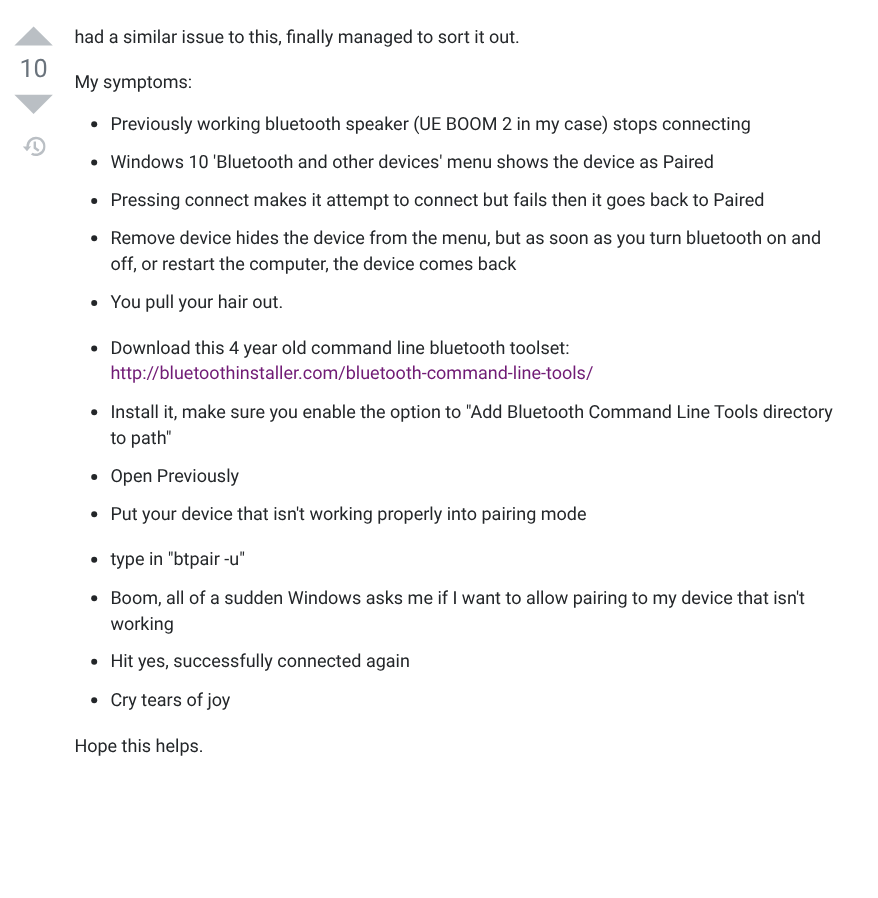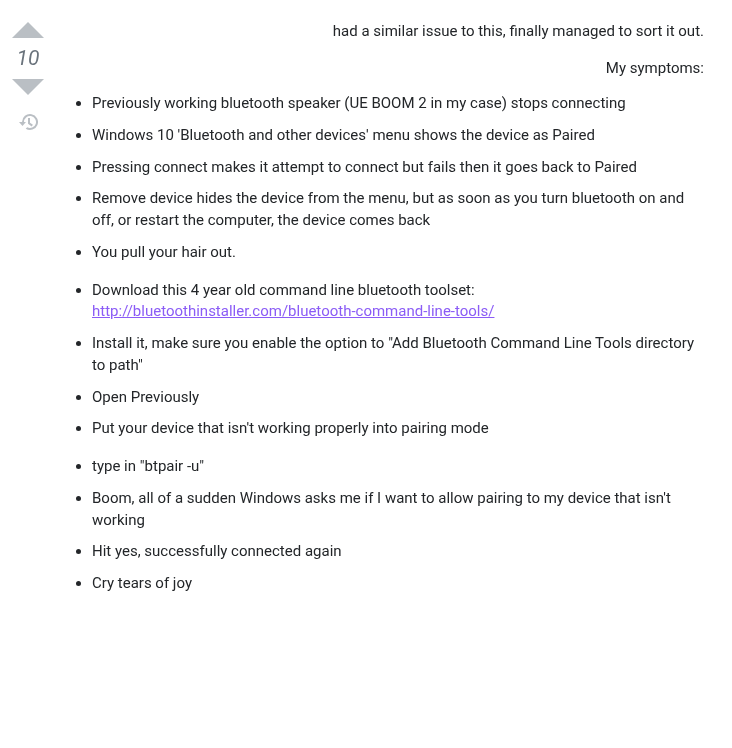--- a/index.html
+++ b/index.html
@@ -28,46 +28,44 @@
     border-left: 16px solid transparent;
     border-right: 16px solid transparent;
     cursor: pointer;
   }
   .arrow-up { border-bottom: 16px solid #babfc4; margin-bottom: 10px; }
   .arrow-down { border-top: 16px solid #babfc4; margin-top: 10px; }
   .score {
     font-size: 21px;
     color: #6a737c;
     line-height: 1;
-    font-style: italic;
   }
   .timeline-icon {
     margin-top: 18px;
     color: #babfc4;
     cursor: pointer;
   }
   .content {
     flex: 1;
     padding-left: 6px;
     padding-right: 12px;
     line-height: 1.5;
   }
-  .content p { margin-bottom: 14px; text-align: right; }
+  .content p { margin-bottom: 14px; }
   .content ul {
     margin: 0 0 16px 0;
     padding-left: 30px;
   }
   .content li {
     margin-bottom: 10px;
     line-height: 1.45;
   }
   .content li:last-child { margin-bottom: 0; }
   .link {
-    color: #8b5cf6;
-    text-decoration: underline;
+    color: #701a75;
     cursor: pointer;
   }
 </style>
 </head>
 <body>
 
 <div class="post">
   <div class="vote-col">
     <div class="arrow arrow-up"></div>
     <div class="score">10</div>
@@ -94,14 +92,15 @@
       <li>Install it, make sure you enable the option to "Add Bluetooth Command Line Tools directory to path"</li>
       <li>Open Previously</li>
       <li>Put your device that isn't working properly into pairing mode</li>
     </ul>
     <ul>
       <li>type in "btpair -u"</li>
       <li>Boom, all of a sudden Windows asks me if I want to allow pairing to my device that isn't working</li>
       <li>Hit yes, successfully connected again</li>
       <li>Cry tears of joy</li>
     </ul>
+    <p>Hope this helps.</p>
   </div>
 </div>
 
 </body></html>

